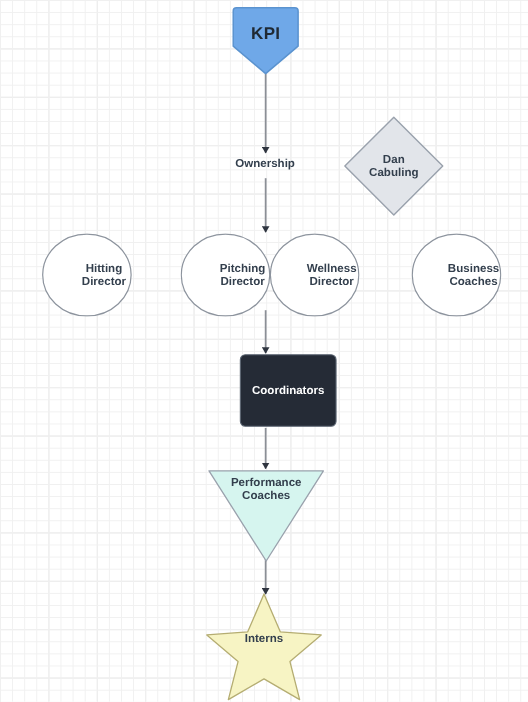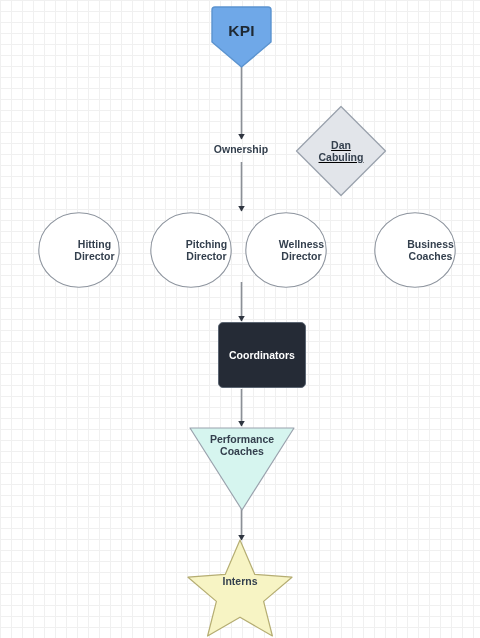--- a/index.html
+++ b/index.html
@@ -82,41 +82,41 @@
     left: 0; top: 0;
     width: 100%; height: 100%;
   }
   .diamond-node .node-label {
     font-size: 10.5px;
     font-weight: bold;
     color: #333f4d;
     max-width: 66px;
   }
   #node-erik { left: 112px; top: 105px; }
-  #node-dan  { left: 295px; top: 105px; text-decoration: underline; }
+  #node-dan  { left: 312px; top: 105px; }
 
   
   .ellipse-node {
     width: 82px;
     height: 76px;
     top: 212px;
   }
   .ellipse-node .shape {
     position: absolute;
     left: 0; top: 0;
     width: 100%; height: 100%;
   }
   .ellipse-node .node-label {
     font-size: 10.5px;
     font-weight: bold;
     color: #333f4d;
     margin-left: 31px;
   }
   #node-hitting  { left: 38px; }
-  #node-pitching { left: 150px; align-items: center; }
+  #node-pitching { left: 164px; align-items: center; }
   #node-wellness { left: 245px; }
   #node-business { left: 374px; }
 
   
   #node-coordinators {
     left: 196px;
     top: 322px;
     width: 88px;
     height: 66px;
     background: #252b36;

